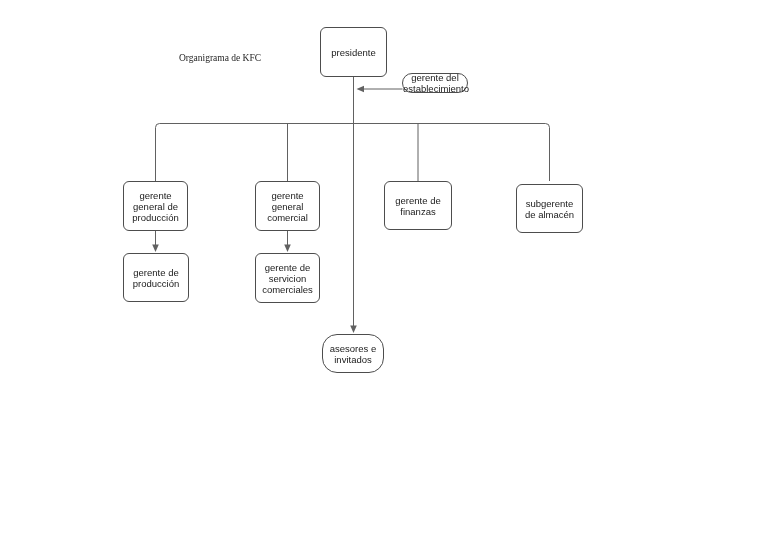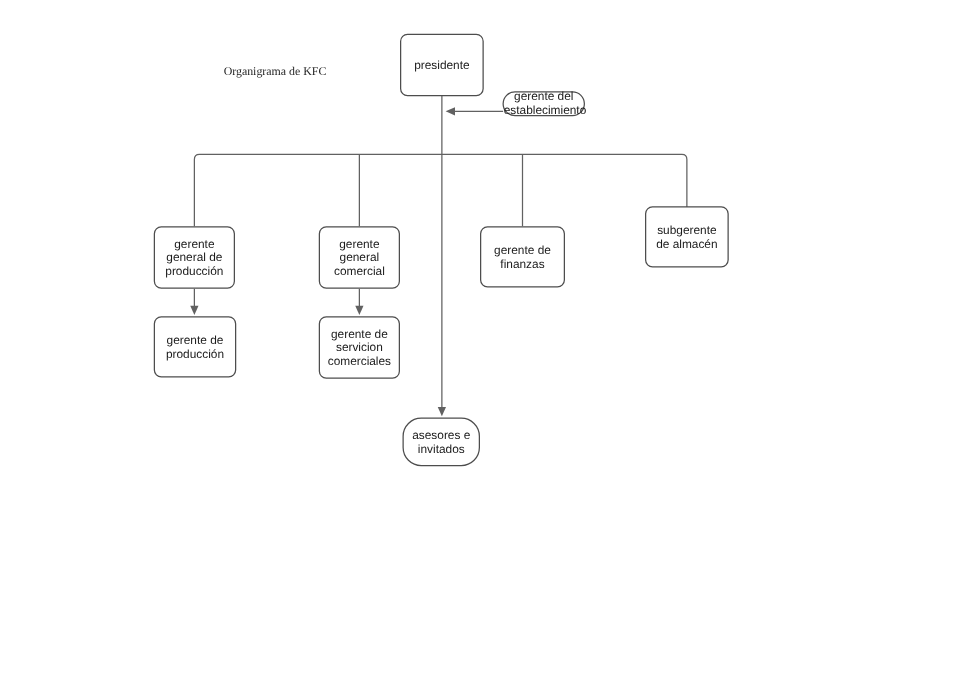--- a/index.html
+++ b/index.html
@@ -52,21 +52,21 @@
     width: 100%;
   }
   .rect { border-radius: 6px; }
   .pill { border-radius: 15px; }
 
   #n-presidente        { left: 320px; top: 15px;  width: 67px; height: 50px; margin-top: 12px; }
   #n-establecimiento   { left: 402px; top: 73px;  width: 66px; height: 20px; }
   #n-ggproduccion      { left: 123px; top: 181px; width: 65px; height: 50px; }
   #n-ggcomercial       { left: 255px; top: 181px; width: 65px; height: 50px; }
   #n-gfinanzas         { left: 384px; top: 181px; width: 68px; height: 49px; }
-  #n-salmacen          { left: 516px; top: 165px; width: 67px; height: 49px; }
+  #n-salmacen          { left: 516px; top: 184px; width: 67px; height: 49px; }
   #n-gproduccion       { left: 123px; top: 253px; width: 66px; height: 49px; }
   #n-gservicion        { left: 255px; top: 253px; width: 65px; height: 50px; }
   #n-asesores          { left: 322px; top: 334px; width: 62px; height: 39px; }
 </style>
 </head>
 <body>
 
 <div class="canvas">
 
   <svg class="connectors" viewBox="0 0 768 543" xmlns="http://www.w3.org/2000/svg" fill="none" stroke="#616161" stroke-width="1">

